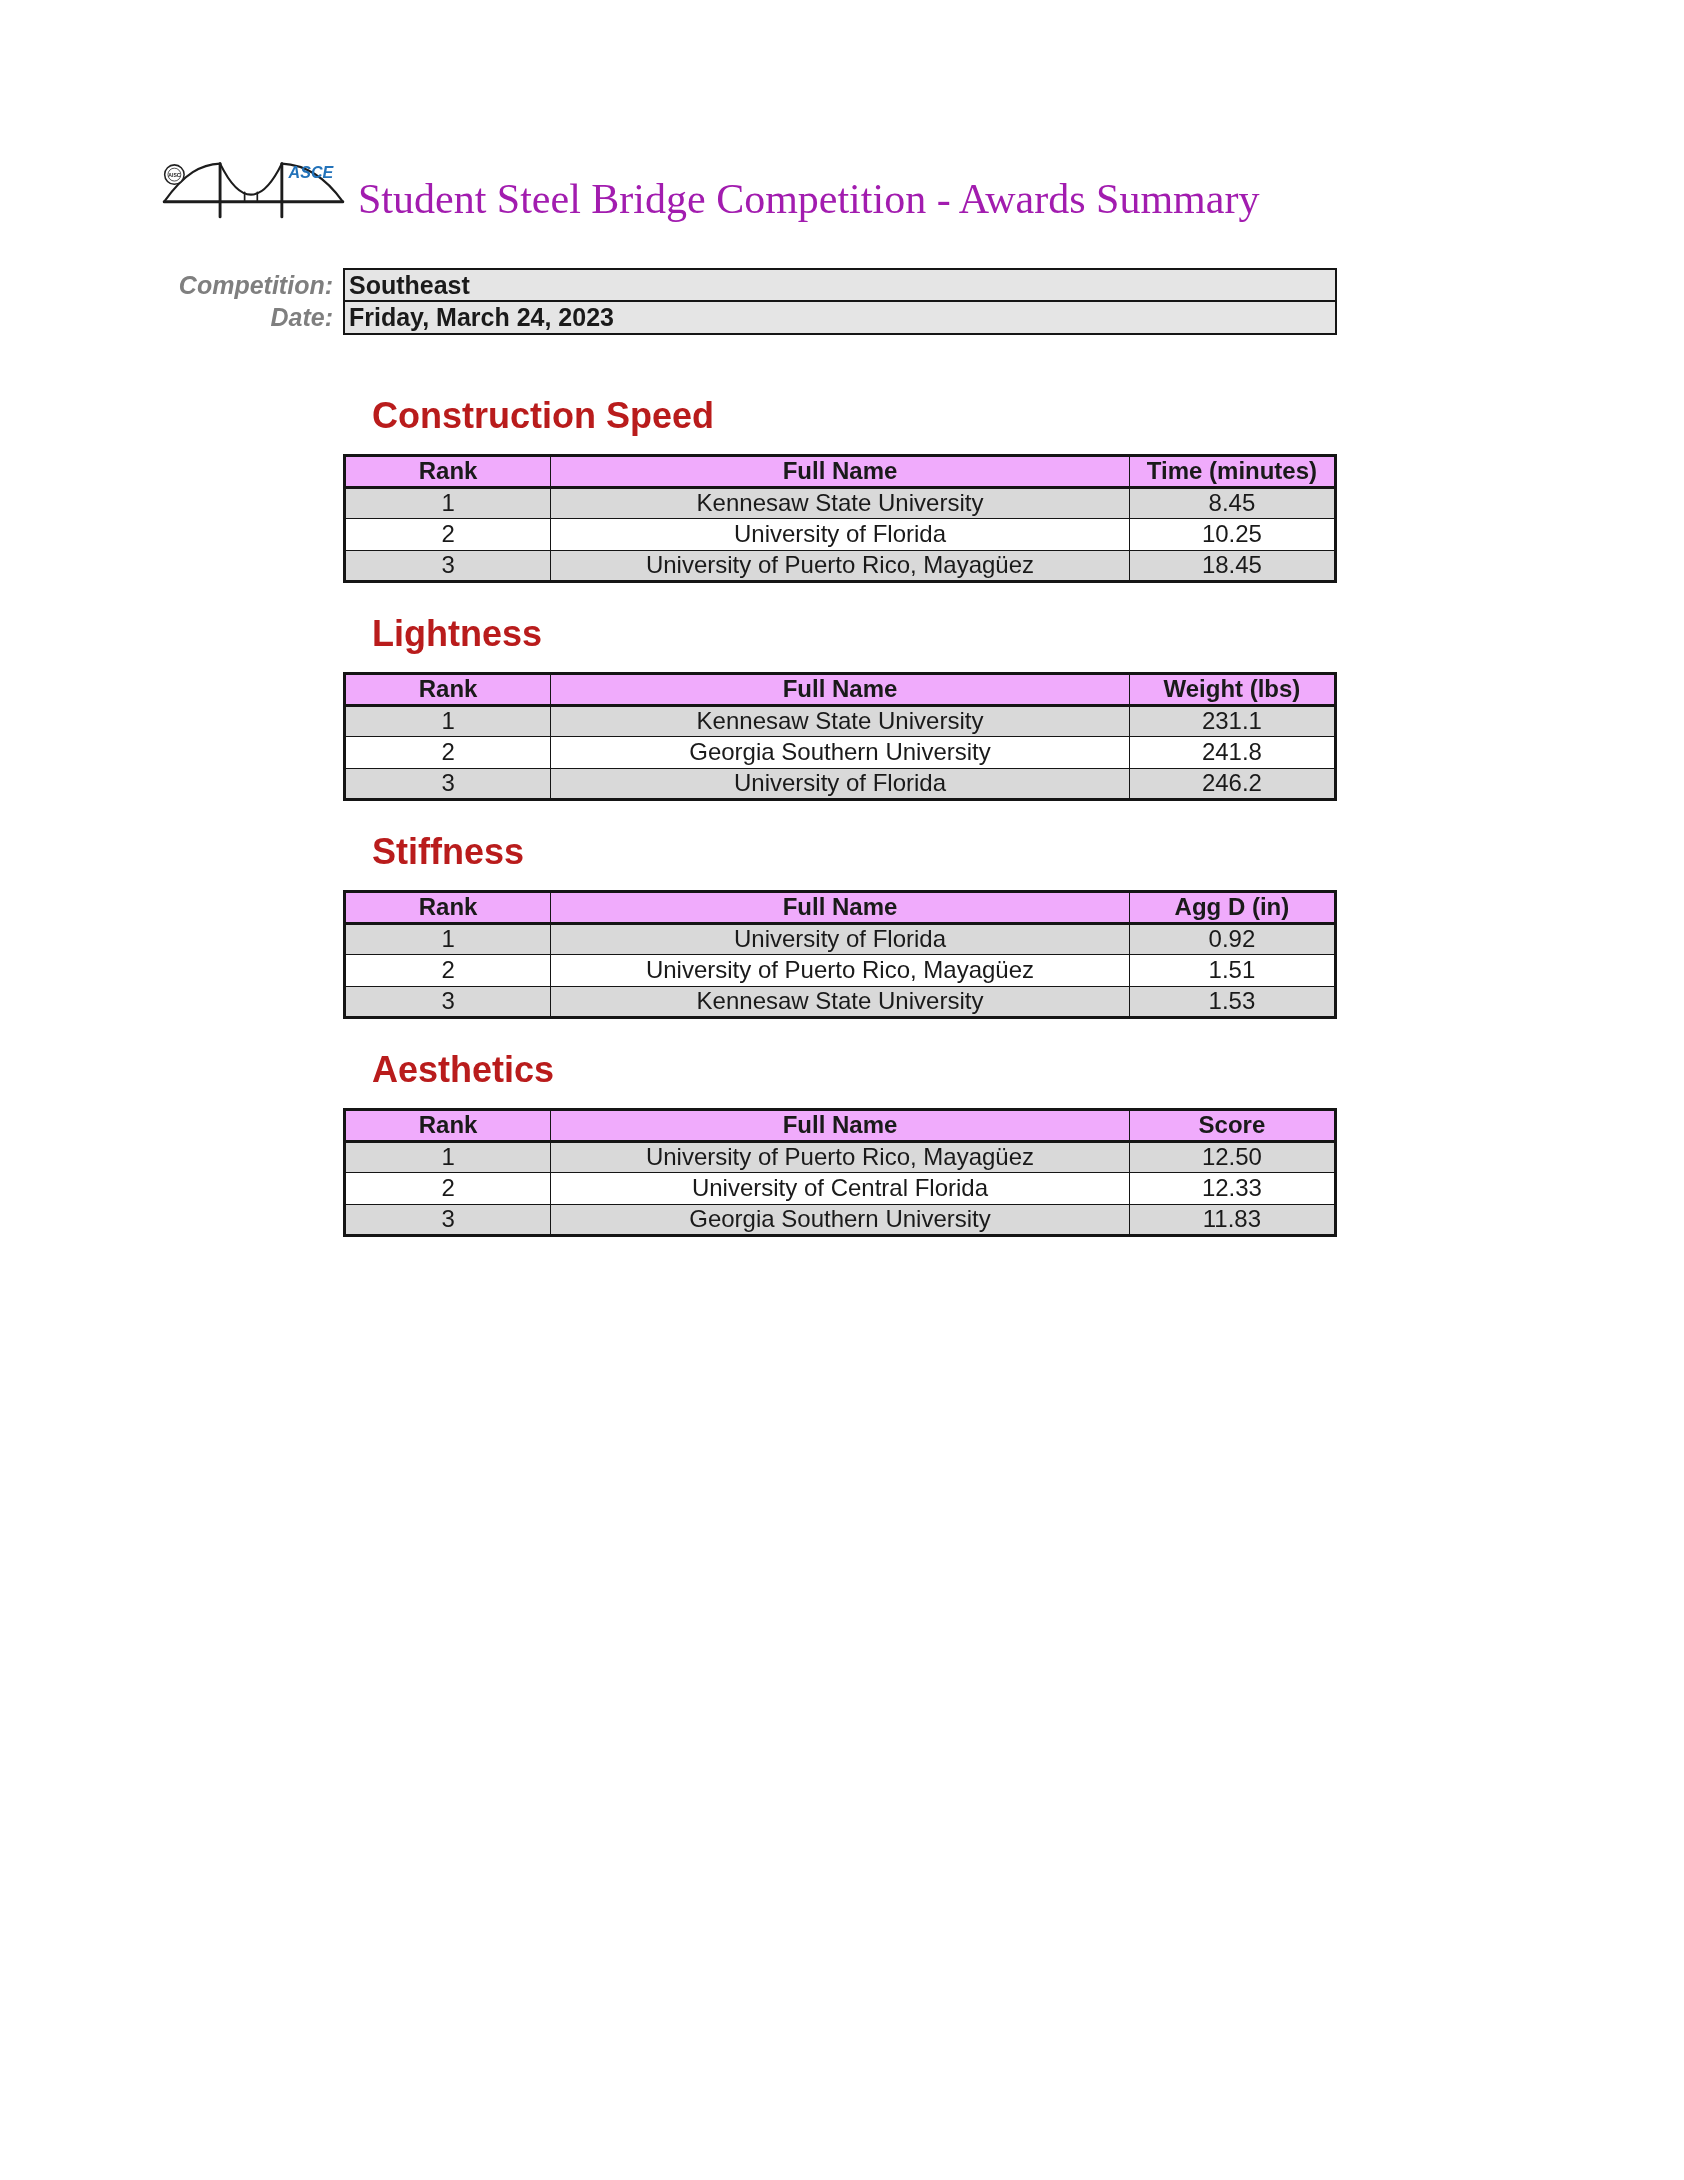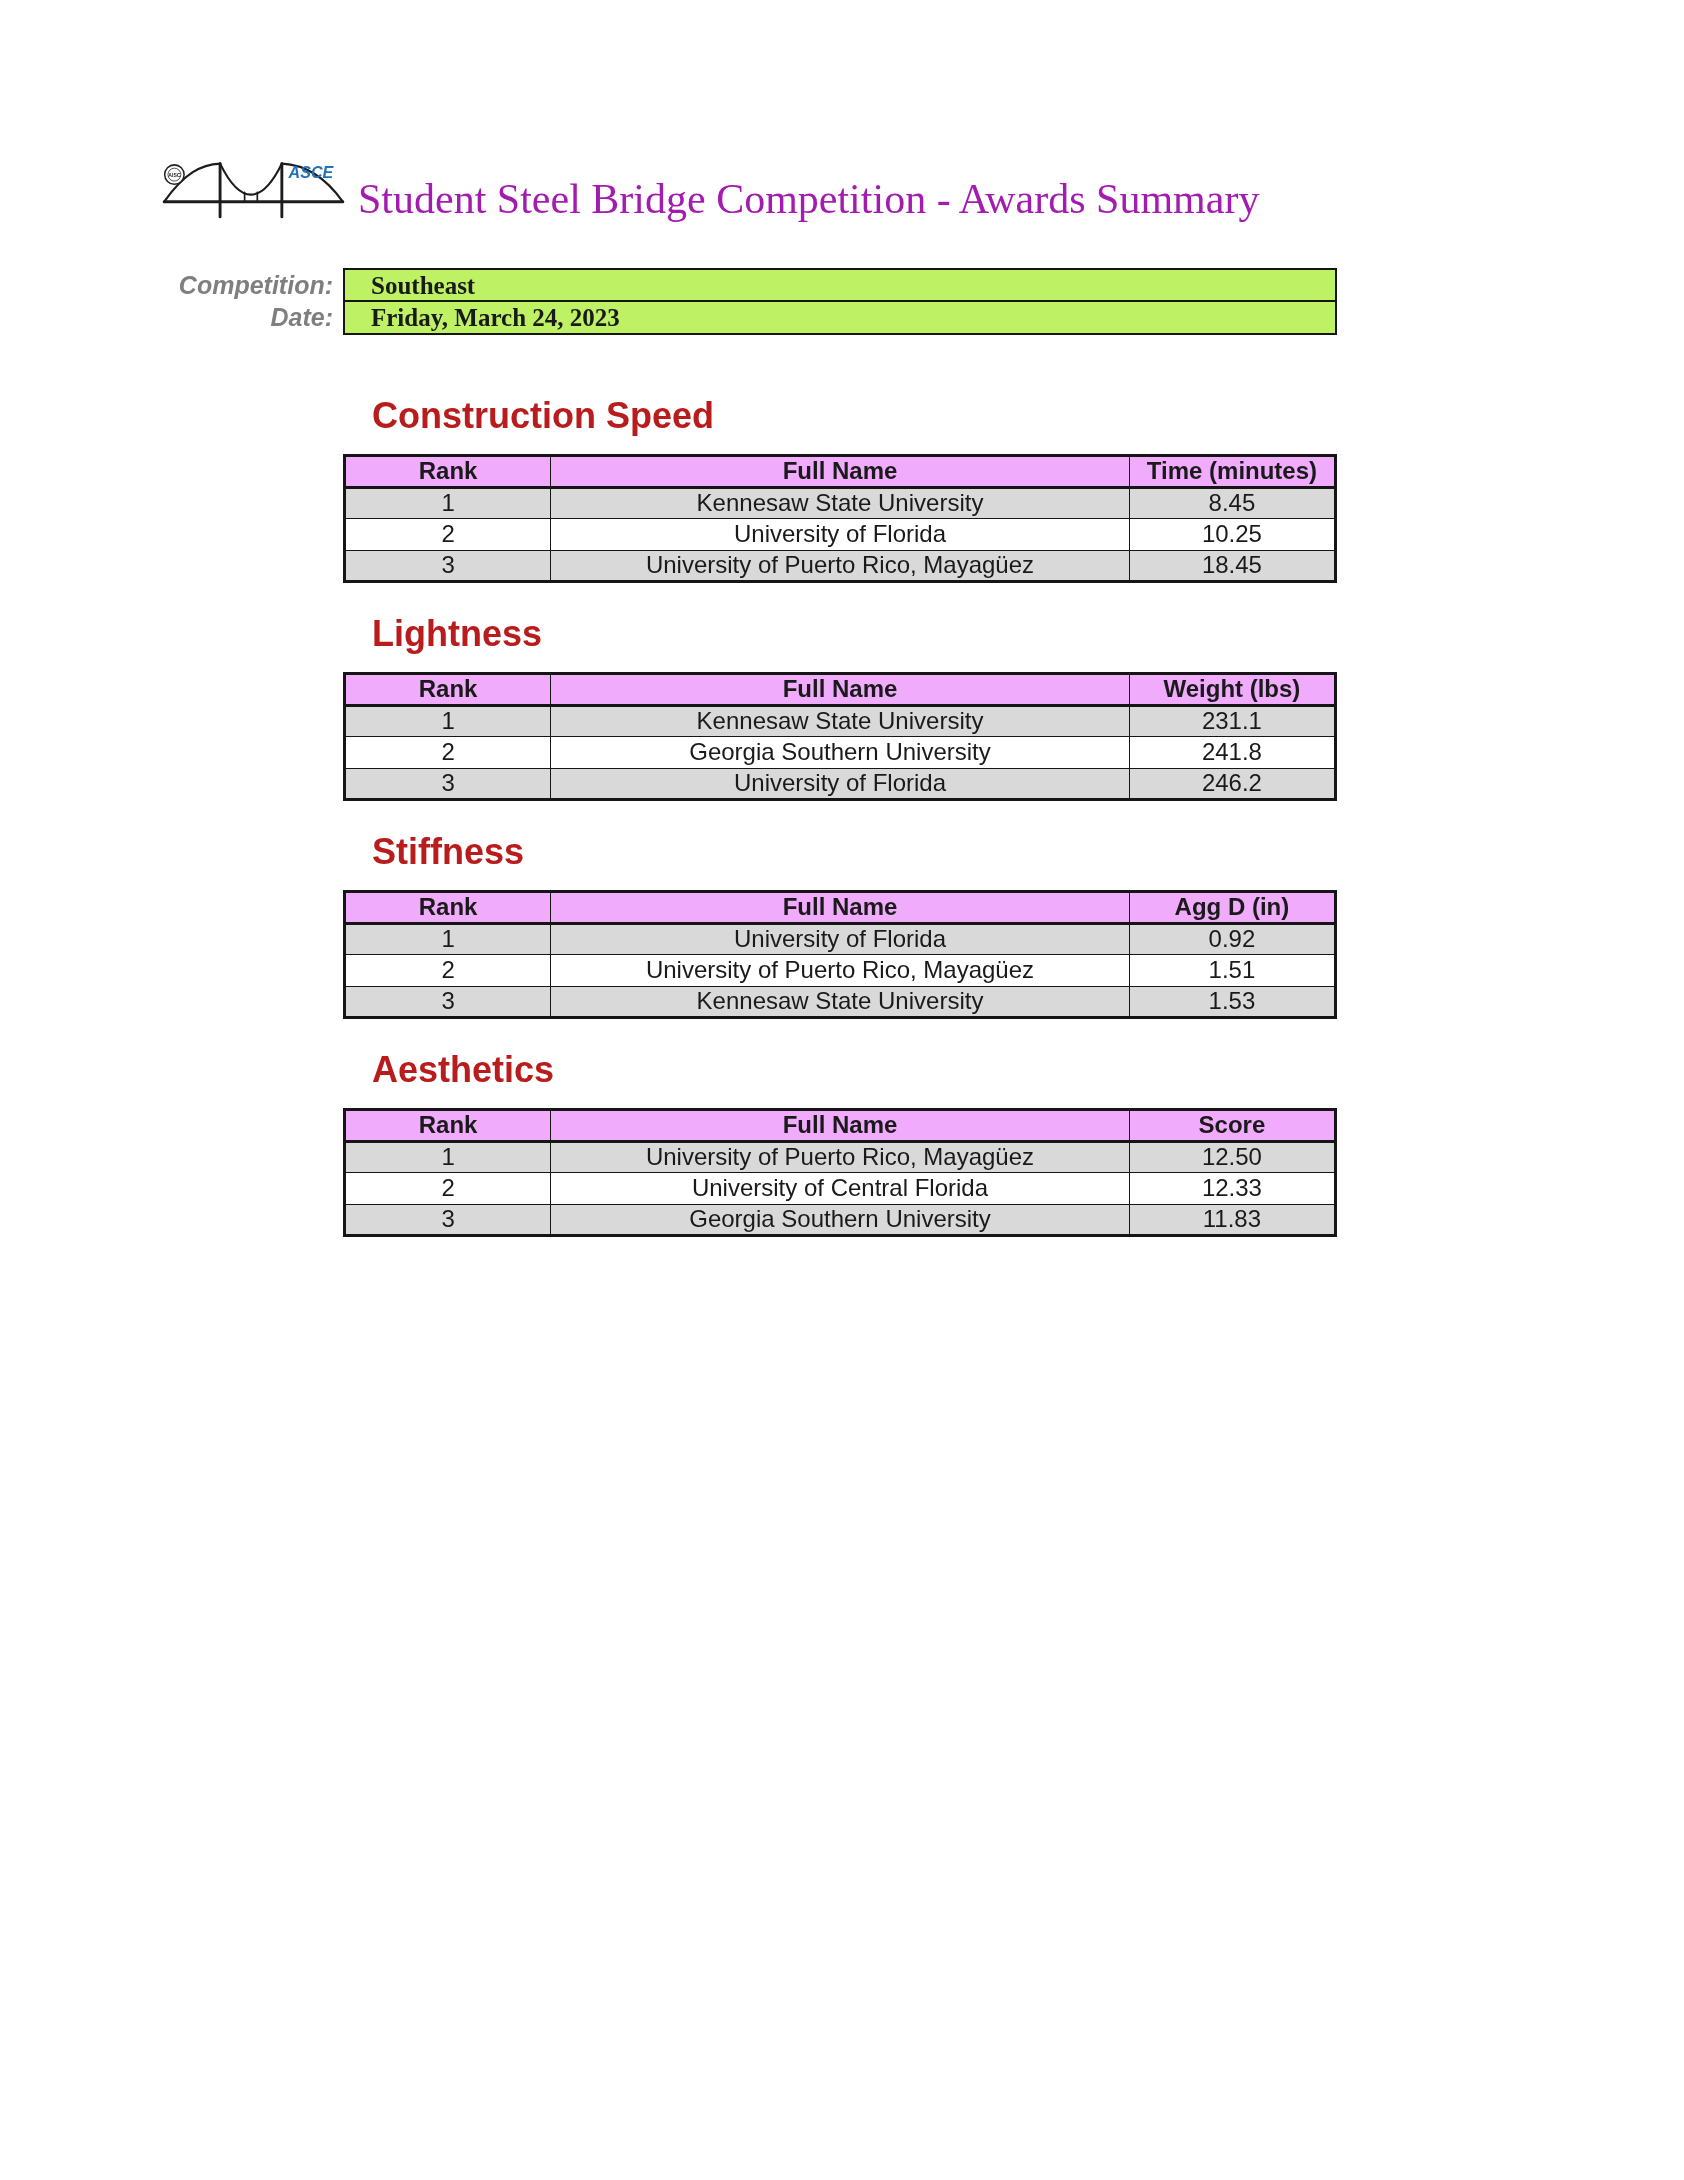--- a/index.html
+++ b/index.html
@@ -24,31 +24,31 @@
     color:#a21caf;
     white-space:nowrap;
   }
 
   
   .info-block { position:absolute; top:268px; left:343px; width:994px; }
   .info-row {
     position:relative; box-sizing:border-box;
     height:35px; margin-top:-2.6px;
     border:2.6px solid #151515;
-    background:#bef264;
+    background:#e5e5e5;
     display:flex; align-items:center;
   }
   .info-row:first-child { margin-top:0; }
   .info-label {
     position:absolute; right:calc(100% + 12px);
     font-style:italic; font-weight:bold;
     font-size:25px; color:#7F7F7F;
     white-space:nowrap;
   }
-  .info-value { font-weight:bold; font-size:25px; padding-left:26px; white-space:nowrap;font-family:Liberation Serif, serif; }
+  .info-value { font-weight:bold; font-size:25px; padding-left:4px; white-space:nowrap; }
 
   
   .sections { position:absolute; top:365px; left:343px; width:994px; }
   .award-section { margin-top:31px; }
   .section-title {
     margin:0 0 0 29px;
     font-size:36px; line-height:39px;
     font-weight:bold; color:#b91c1c;
     white-space:nowrap;
   }

